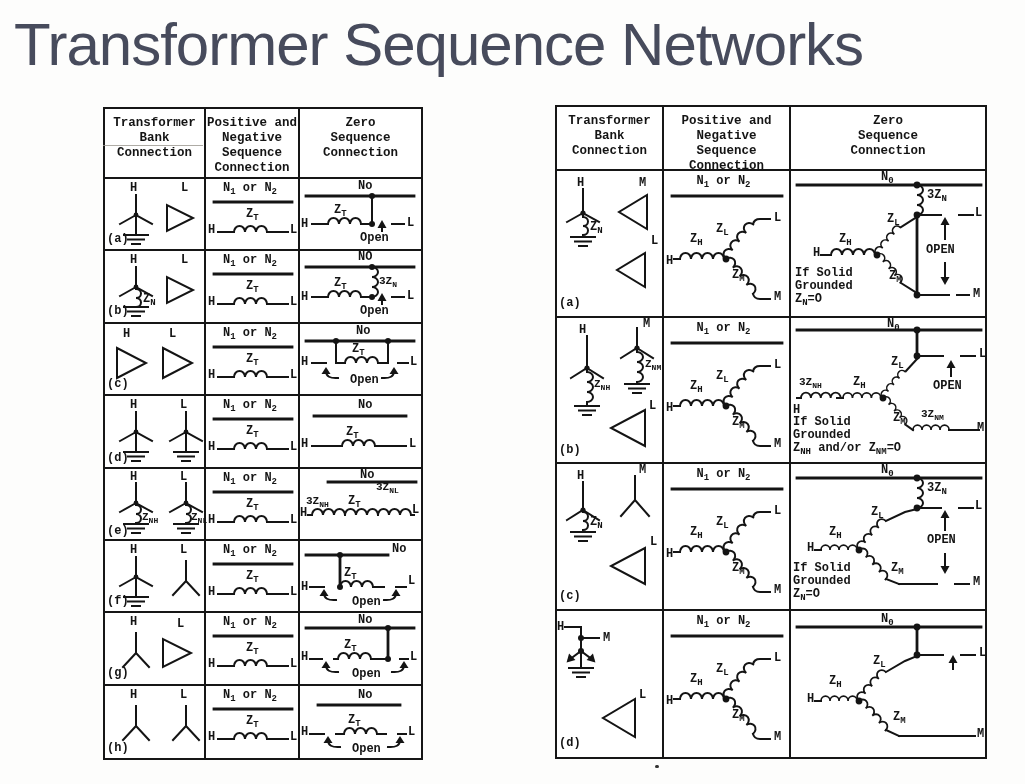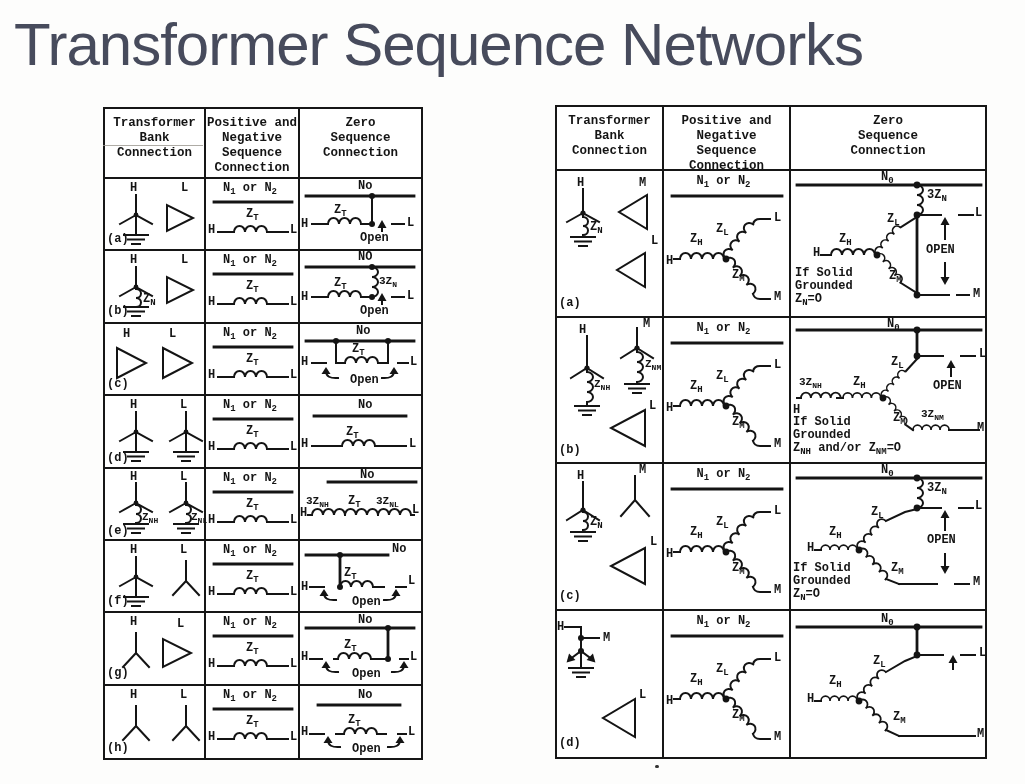--- a/index.html
+++ b/index.html
@@ -275,21 +275,21 @@
     <svg class="d" width="119" height="70">
       <path class="s s3" d="M28 13H116"></path>
       <path class="s" d="M8 46H12M111 46H114"></path>
       <use href="#c3" class="s" x="12" y="46"></use>
         <use href="#c3" class="s" x="45" y="46"></use>
         <use href="#c3" class="s" x="78" y="46"></use>
     </svg>
     <span class="t" style="left:60px;top:0px">No</span>
     <span class="t sm" style="left:6px;top:26px">3Z<sub>NH</sub></span>
     <span class="t" style="left:48px;top:26px">Z<sub>T</sub></span>
-    <span class="t sm" style="left:76px;top:26px">3Z<sub>NL</sub></span>
+    <span class="t sm" style="left:76px;top:12px">3Z<sub>NL</sub></span>
     <span class="t" style="left:0px;top:38px">H</span>
     <span class="t" style="left:112px;top:35px">L</span>
   </div>
 
   <div class="c">
     <svg class="d" width="99" height="70">
       <g>
           <path class="s" d="M31 16V56M31 36L15 45M31 36L47 45"></path>
           <circle class="f" cx="31" cy="36" r="2.4"></circle>
           <use href="#gnd" class="s" x="31" y="56"></use>

